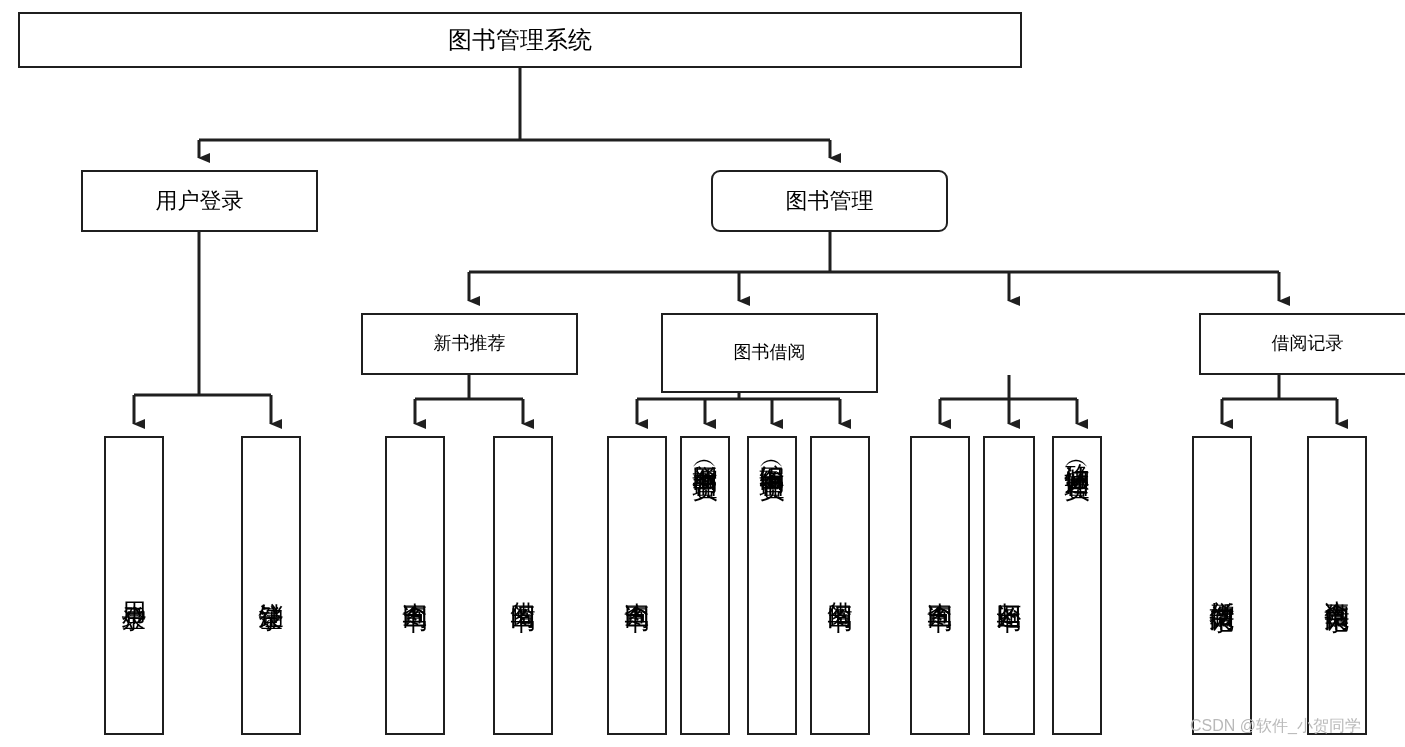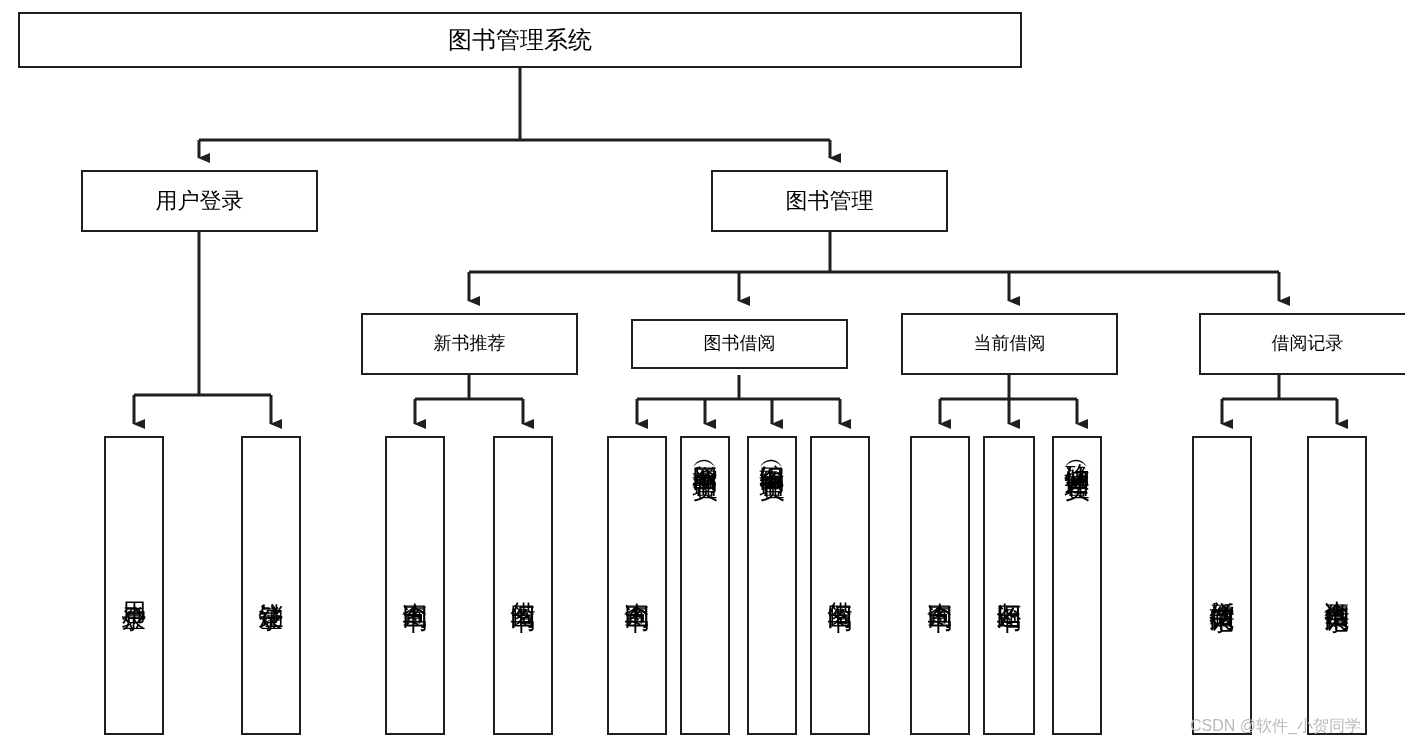--- a/index.html
+++ b/index.html
@@ -122,32 +122,29 @@
     </g>
   </svg>
 
   <div class="node root" style="left:18px; top:12px; width:1004px; height:56px;">
     <span class="label">图书管理系统</span>
   </div>
 
   <div class="node level2" style="left:81px; top:170px; width:237px; height:62px;">
     <span class="label">用户登录</span>
   </div>
-  <div class="node level2" style="left:711px; top:170px; width:237px; height:62px;">
+  <div class="node level2" style="left:711px; top:170px; width:237px; height:62px;border-radius:9px;">
     <span class="label">图书管理</span>
   </div>
 
   <div class="node level3" style="left:361px; top:313px; width:217px; height:62px;">
     <span class="label">新书推荐</span>
   </div>
-  <div class="node level3" style="left:631px; top:313px; width:217px; height:50px;margin-top:6px;">
+  <div class="node level3" style="left:661px; top:313px; width:217px; height:80px;">
     <span class="label">图书借阅</span>
-  </div>
-  <div class="node level3" style="left:901px; top:313px; width:217px; height:62px;">
-    <span class="label">当前借阅</span>
   </div>
   <div class="node level3" style="left:1171px; top:313px; width:217px; height:62px;margin-left:28px;">
     <span class="label">借阅记录</span>
   </div>
 
   <div class="node leaf short" style="left:104px; top:436px; width:60px; height:299px;">
     <span class="label">用户登录</span>
   </div>
   <div class="node leaf short" style="left:241px; top:436px; width:60px; height:299px;">
     <span class="label">注销登录</span>

